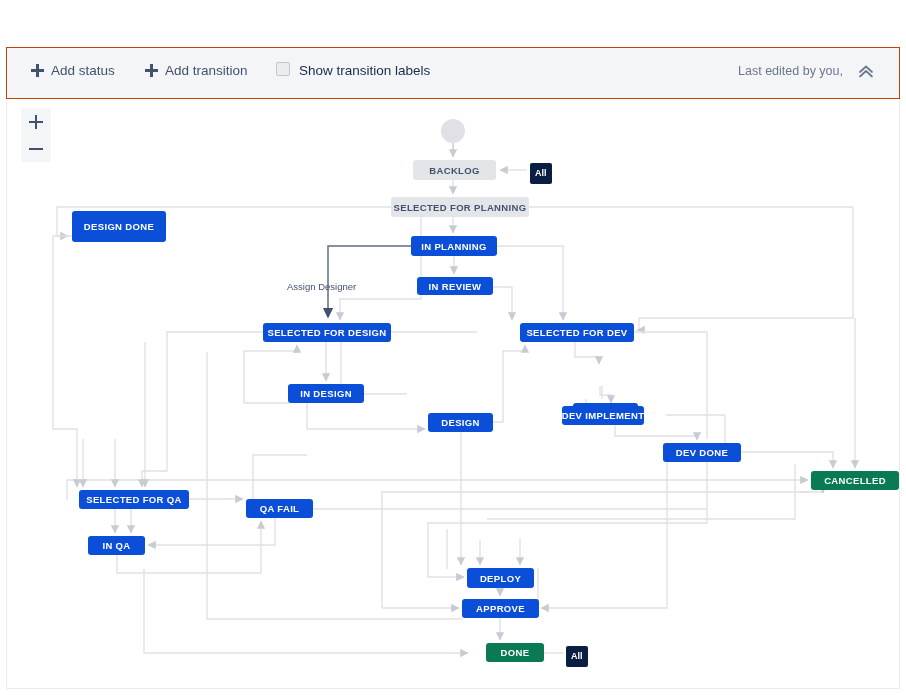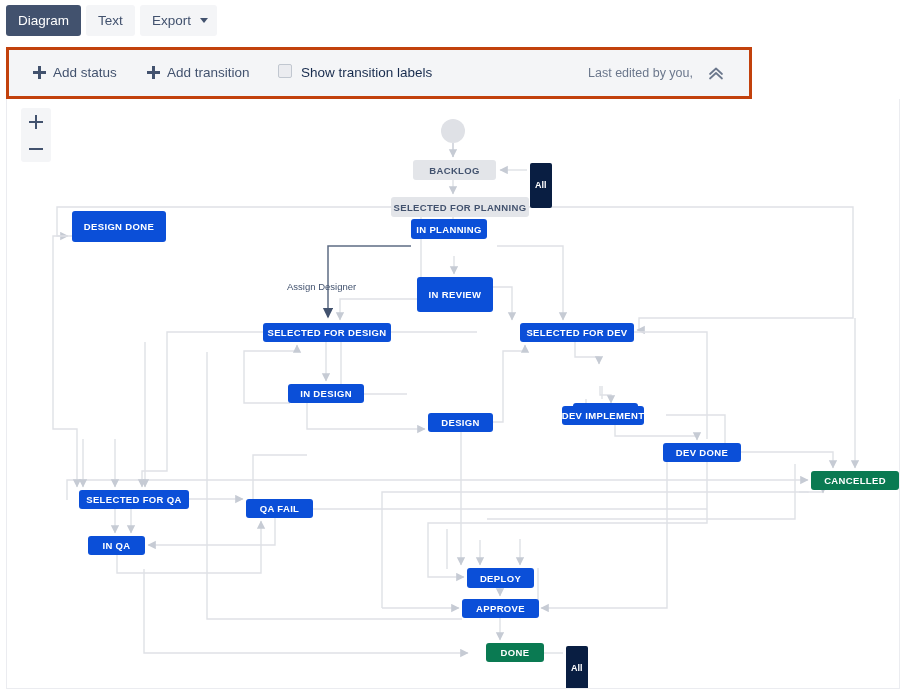--- a/index.html
+++ b/index.html
@@ -53,23 +53,23 @@
     width: 0; height: 0;
     border-left: 4px solid transparent;
     border-right: 4px solid transparent;
     border-top: 5px solid #42526E;
   }
 
   
   #toolbar {
     position: absolute;
     left: 6px; top: 47px;
-    width: 746px; height: 52px;
+    width: 894px; height: 52px;
     background: #F4F5F7;
-    border: 3px solid #c2410c;
+    border: 1px solid #c2410c;
     box-sizing: border-box;
   }
   .tb-action {
     position: absolute;
     top: 15px;
     font-size: 13.5px;
     color: #42526E;
     cursor: pointer;
     white-space: nowrap;
   }
@@ -189,21 +189,21 @@
     width: 24px; height: 24px;
     border-radius: 50%;
     background: #DFE1E6;
     z-index: 3;
   }
 
   .allbadge {
     position: absolute;
     height: 13px;
     line-height: 13px;
-    padding: 16px 5px;
+    padding: 4px 5px;
     background: #091E42;
     color: #ffffff;
     font-size: 9px;
     font-weight: bold;
     border-radius: 2px;
     z-index: 4;
     cursor: pointer;
   }
 
   .edgelabel {
@@ -212,28 +212,20 @@
     color: #42526E;
     white-space: nowrap;
     z-index: 4;
   }
 </style>
 </head>
 <body>
 
 <div id="app">
 
-  <div id="tabbar">
-    <div class="tab active" id="tab-diagram">Diagram</div>
-    <div class="tab" id="tab-text">Text</div>
-    <div class="tab" id="tab-export">
-      <span>Export</span>
-      <span class="caret"></span>
-    </div>
-  </div>
 
   <div id="toolbar">
     <div class="tb-action" id="tb-add-status">
       <span class="plus"></span><span>Add status</span>
     </div>
     <div class="tb-action" id="tb-add-transition">
       <span class="plus"></span><span>Add transition</span>
     </div>
     <div id="tb-show-labels">
       <span class="chkbox"></span><span>Show transition labels</span>
@@ -366,22 +358,22 @@
         <path d="M595,287 L595,300"></path>
         <path d="M788,365 L788,420 L480,420"></path>
       </g>
     </svg>
 
     <div id="nodelayer">
         <div class="startnode" style="left: 434px; top: 20px; width: 24px; height: 24px;"></div>
         <div class="node grey" style="left: 406px; top: 61px; width: 83px; height: 20px;">BACKLOG</div>
         <div class="node grey" style="left: 384px; top: 98px; width: 138px; height: 20px;">SELECTED FOR PLANNING</div>
         <div class="node blue" style="left: 65px; top: 112px; width: 94px; height: 31px;">DESIGN DONE</div>
-        <div class="node blue" style="left: 404px; top: 120px; width: 76px; height: 20px;">IN PLANNING</div>
-        <div class="node blue" style="left: 410px; top: 178px; width: 76px; height: 35px;">IN REVIEW</div>
+        <div class="node blue" style="left: 404px; top: 137px; width: 86px; height: 20px;">IN PLANNING</div>
+        <div class="node blue" style="left: 410px; top: 178px; width: 76px; height: 18px;">IN REVIEW</div>
         <div class="node blue" style="left: 256px; top: 224px; width: 128px; height: 19px;">SELECTED FOR DESIGN</div>
         <div class="node blue" style="left: 513px; top: 224px; width: 114px; height: 19px;">SELECTED FOR DEV</div>
         <div class="node blue" style="left: 281px; top: 285px; width: 76px; height: 19px;">IN DESIGN</div>
         <div class="node blue" style="left: 566px; top: 268px; width: 65px; height: 19px; margin-top: 36px;">IN SPEC</div>
         <div class="node blue" style="left: 421px; top: 314px; width: 65px; height: 19px;">DESIGN</div>
         <div class="node blue" style="left: 555px; top: 307px; width: 82px; height: 19px;">DEV IMPLEMENT</div>
         <div class="node blue" style="left: 656px; top: 344px; width: 78px; height: 19px;">DEV DONE</div>
         <div class="node green" style="left: 804px; top: 372px; width: 88px; height: 19px;">CANCELLED</div>
         <div class="node blue" style="left: 72px; top: 391px; width: 110px; height: 19px;">SELECTED FOR QA</div>
         <div class="node blue" style="left: 239px; top: 400px; width: 67px; height: 19px;">QA FAIL</div>

